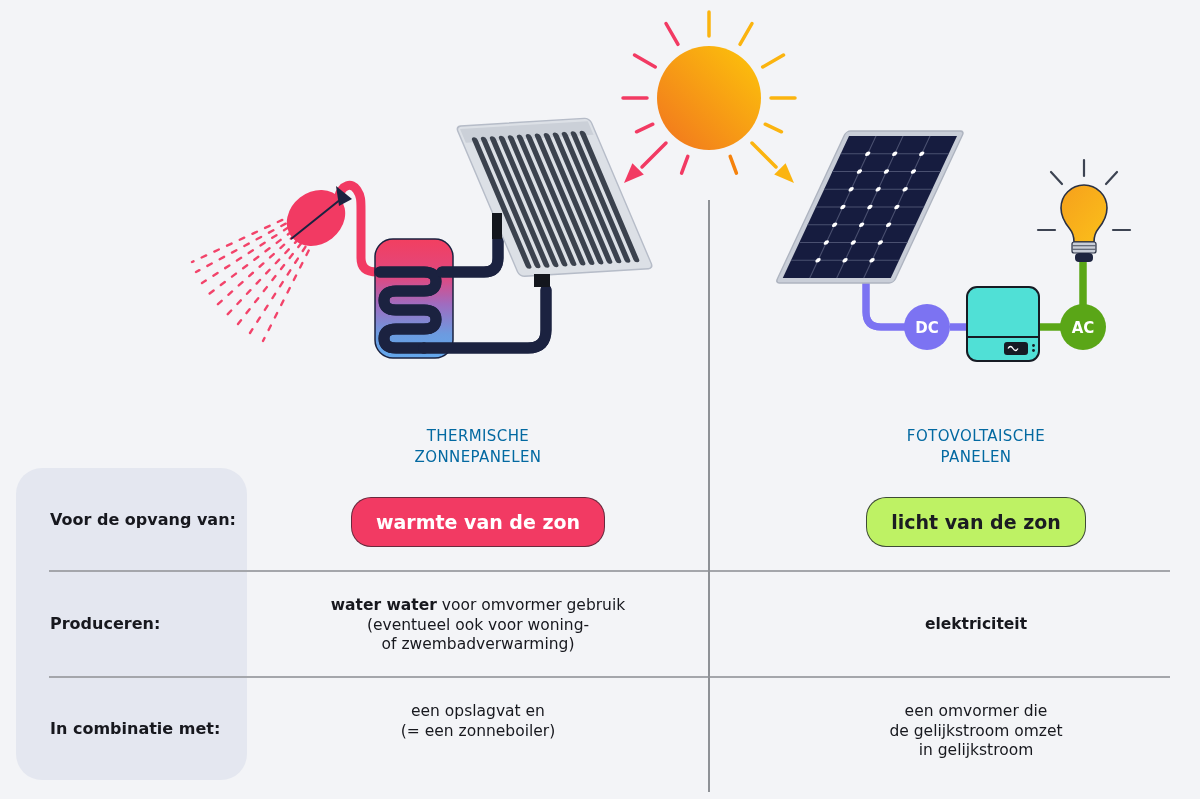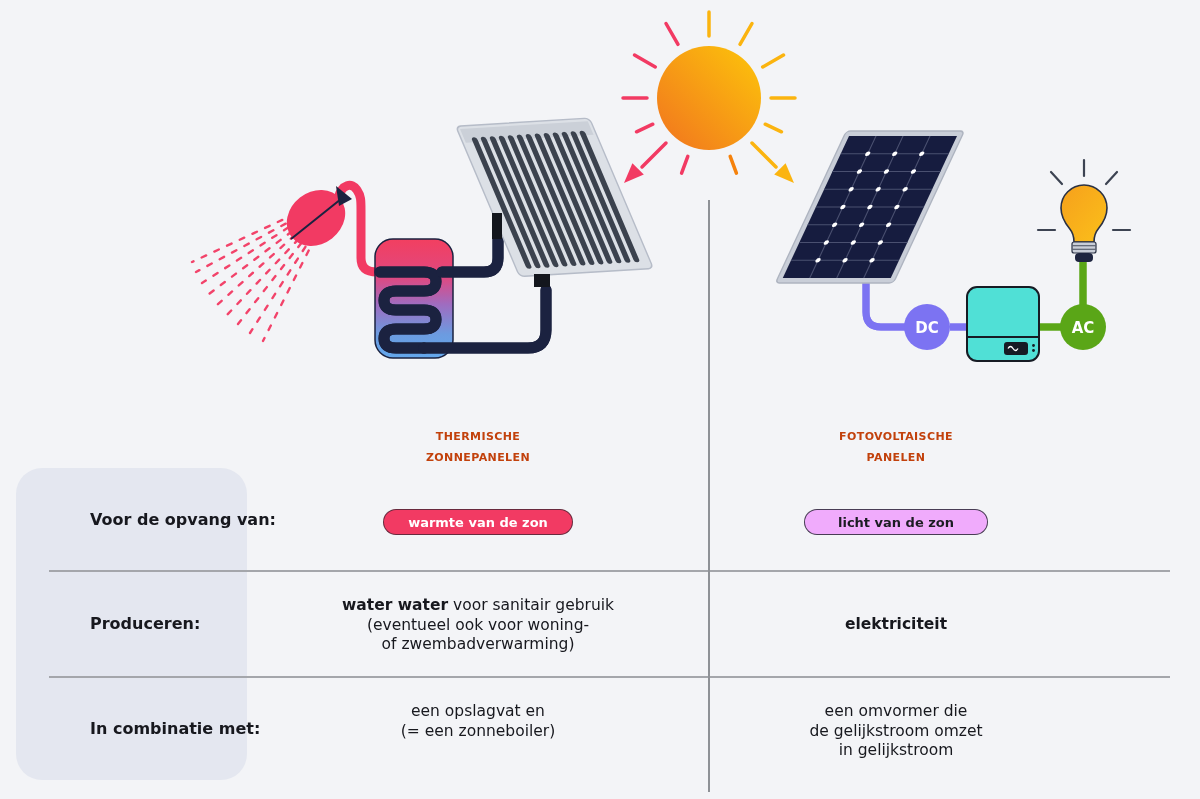--- a/index.html
+++ b/index.html
@@ -11,37 +11,37 @@
   }
   .art{position:absolute;left:0;top:0;pointer-events:none;}
   .side-panel{
     position:absolute;left:16px;top:468px;width:231px;height:312px;
     background:#E4E7F0;border-radius:26px;
   }
   .vline{position:absolute;left:708px;top:200px;width:2px;height:592px;background:#8E9196;}
   .hline{position:absolute;left:49px;width:1121px;height:2px;background:#A4A6AB;}
   .hline-1{top:570px;}
   .hline-2{top:676px;}
-  .row-label{position:absolute;left:50px;font-size:16px;font-weight:bold;line-height:20px;margin-left:40px;}
+  .row-label{position:absolute;left:50px;font-size:16px;font-weight:bold;line-height:20px;}
   .label-1{top:510px;}
   .label-2{top:614px;}
   .label-3{top:719px;text-align:center;}
   .col{position:absolute;width:380px;text-align:center;}
   .col-thermal{left:288px;}
-  .col-pv{left:706px;}
-  .col-header{top:426px;font-size:11px;font-weight:bold;letter-spacing:.4px;line-height:21px;color:#c2410c;}
+  .col-pv{left:786px;}
+  .col-header{top:426px;font-size:15px;font-weight:normal;letter-spacing:.4px;line-height:21px;color:#0369a1;}
   .col-header span{display:block;}
   .pill-row{top:502px;height:40px;display:flex;align-items:center;justify-content:center;}
   .pill{
     display:inline-flex;align-items:center;justify-content:center;
-    min-width:184px;height:26px;box-sizing:border-box;border-radius:20px;
-    font-size:13px;font-weight:bold;padding:0 24px;
+    min-width:184px;height:50px;box-sizing:border-box;border-radius:20px;
+    font-size:19px;font-weight:bold;padding:0 24px;
   }
   .pill-pink{background:#F23A63;color:#FFFFFF;border:1.5px solid rgba(30,33,42,.65);}
-  .pill-yellow{background:#f0abfc;color:#1B1C22;border:1.5px solid rgba(30,33,42,.8);}
+  .pill-yellow{background:#bef264;color:#1B1C22;border:1.5px solid rgba(30,33,42,.8);}
   .body-text{font-size:15.5px;line-height:19.5px;font-weight:normal;}
   .produce-thermal{top:596px;}
   .produce-pv{top:615px;font-weight:bold;}
   .combine-text{top:702px;}
   .bold{font-weight:bold;}
 </style>
 </head>
 <body>
 
 <div class="canvas">
@@ -263,21 +263,21 @@
   <div class="row-label label-1">Voor de opvang van:</div>
   <div class="col pill-row col-thermal">
     <span class="pill pill-pink">warmte van de zon</span>
   </div>
   <div class="col pill-row col-pv">
     <span class="pill pill-yellow">licht van de zon</span>
   </div>
 
   <div class="row-label label-2">Produceren:</div>
   <div class="col body-text produce-thermal col-thermal">
-    <div><span class="bold">water water</span><span> voor sanitair gebruik</span></div>
+    <div><span class="bold">water water</span><span> voor omvormer gebruik</span></div>
     <div>(eventueel ook voor woning-</div>
     <div>of zwembadverwarming)</div>
   </div>
   <div class="col body-text produce-pv col-pv">elektriciteit</div>
 
   <div class="row-label label-3">In combinatie met:</div>
   <div class="col body-text combine-text col-thermal">
     <div>een opslagvat en</div>
     <div>(= een zonneboiler)</div>
   </div>

